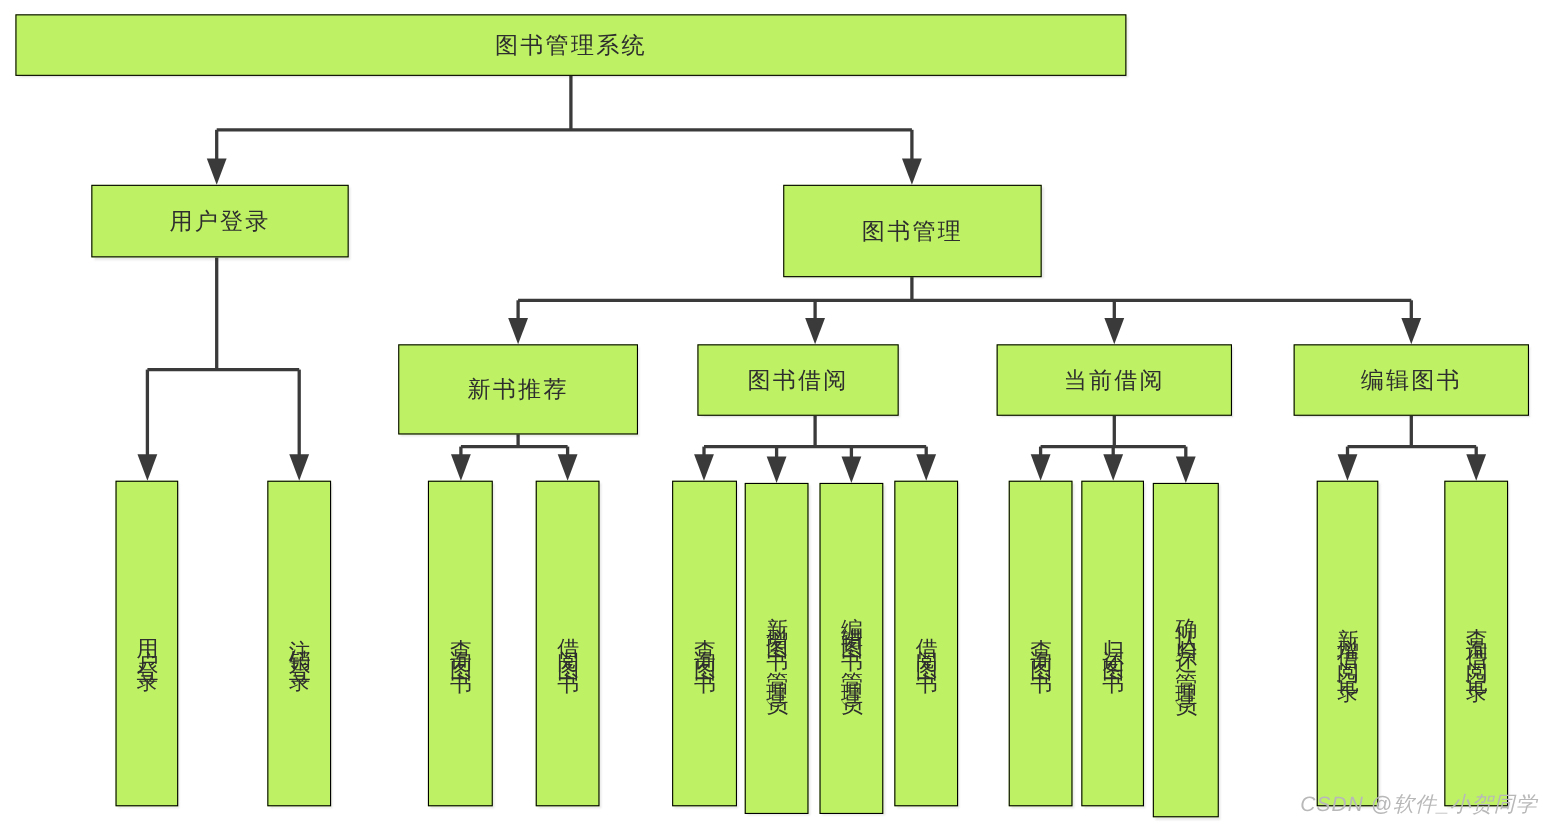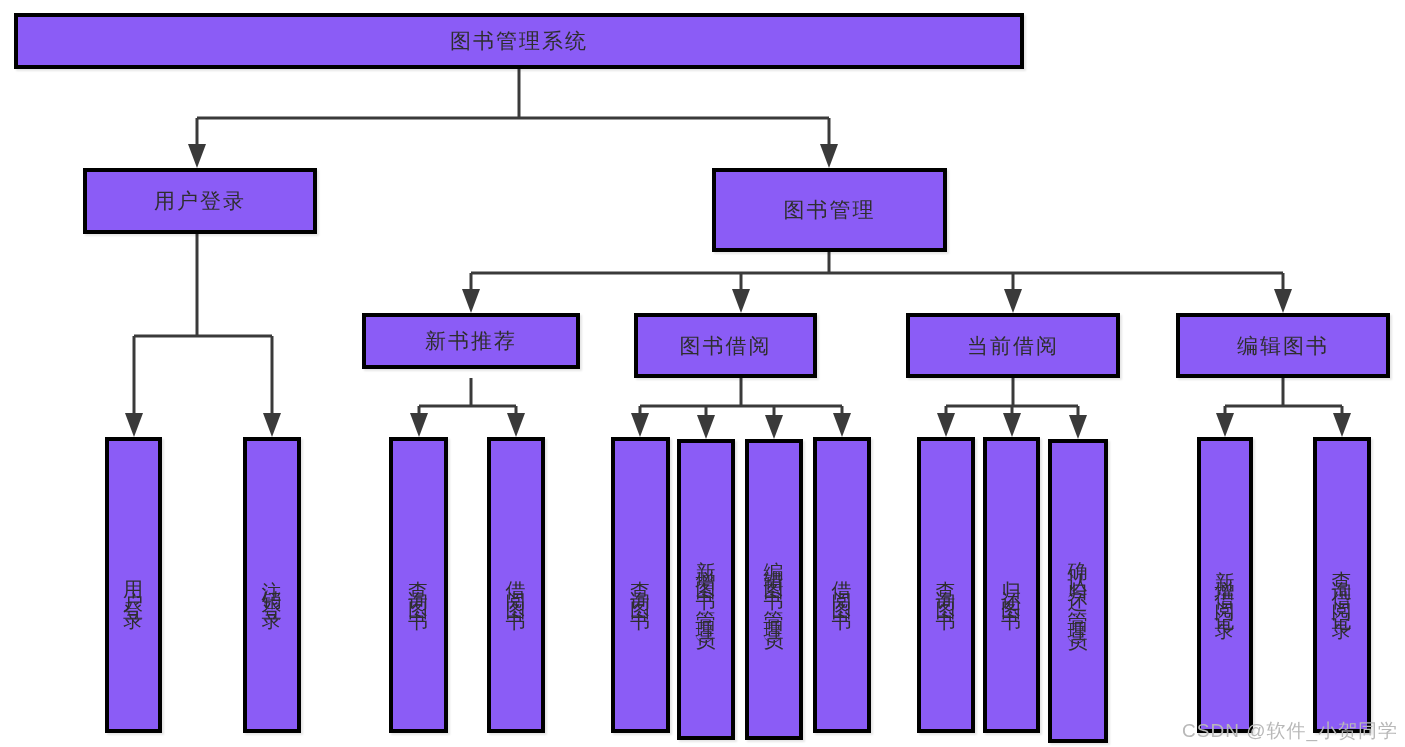--- a/index.html
+++ b/index.html
@@ -2,33 +2,33 @@
 <html><head>
 <meta charset="utf-8">
 <style>
   html,body{margin:0;padding:0;background:#ffffff;}
   .canvas{
     position:relative;width:1405px;height:747px;background:#ffffff;overflow:hidden;
     font-family:"Liberation Sans","DejaVu Sans",sans-serif;
   }
   .connectors{position:absolute;left:0;top:0;width:1405px;height:747px;}
   .n{
-    position:absolute;box-sizing:border-box;background:#8b5cf6;
-    border:4px solid #000000;
+    position:absolute;box-sizing:border-box;background:#bef264;
+    border:1px solid #000000;
     display:flex;align-items:center;justify-content:center;
     color:#2e2e2e;font-size:21px;letter-spacing:2px;
     box-shadow:2px 2px 2px rgba(0,0,0,0.10);
   }
   .leaf .v{
     writing-mode:vertical-rl;text-orientation:mixed;
     font-size:20px;letter-spacing:10px;line-height:1;white-space:nowrap;
   }
   .watermark{
     position:absolute;top:718px;right:7px;
-    font-size:19px;color:#b8b8b8;letter-spacing:1px;z-index:5;
+    font-size:19px;color:#b8b8b8;letter-spacing:1px;z-index:5;font-style:italic;
   }
 </style>
 </head>
 <body>
 
 <div class="canvas">
 
   <svg class="connectors" viewBox="0 0 1405 747">
     <g stroke="#3a3a3a" stroke-width="3" fill="none">
 
@@ -99,21 +99,21 @@
     <span>图书管理系统</span>
   </div>
 
   <div class="n" style="left:83px;top:168px;width:234px;height:66px">
     <span>用户登录</span>
   </div>
   <div class="n" style="left:712px;top:168px;width:235px;height:84px">
     <span>图书管理</span>
   </div>
 
-  <div class="n" style="left:362px;top:313px;width:218px;height:56px">
+  <div class="n" style="left:362px;top:313px;width:218px;height:82px">
     <span>新书推荐</span>
   </div>
   <div class="n" style="left:634px;top:313px;width:183px;height:65px">
     <span>图书借阅</span>
   </div>
   <div class="n" style="left:906px;top:313px;width:214px;height:65px">
     <span>当前借阅</span>
   </div>
   <div class="n" style="left:1176px;top:313px;width:214px;height:65px">
     <span>编辑图书</span>

